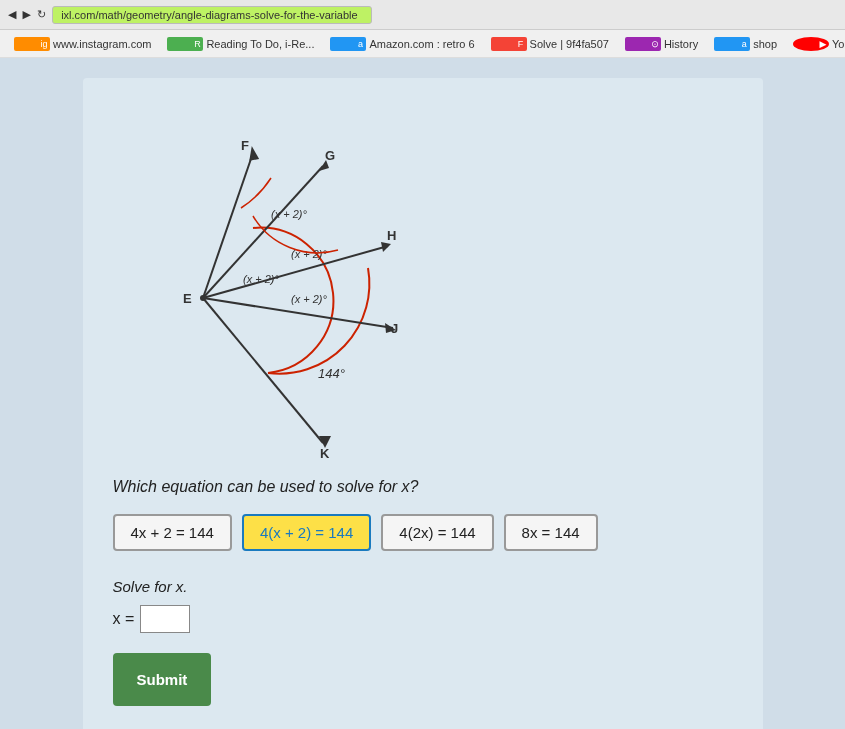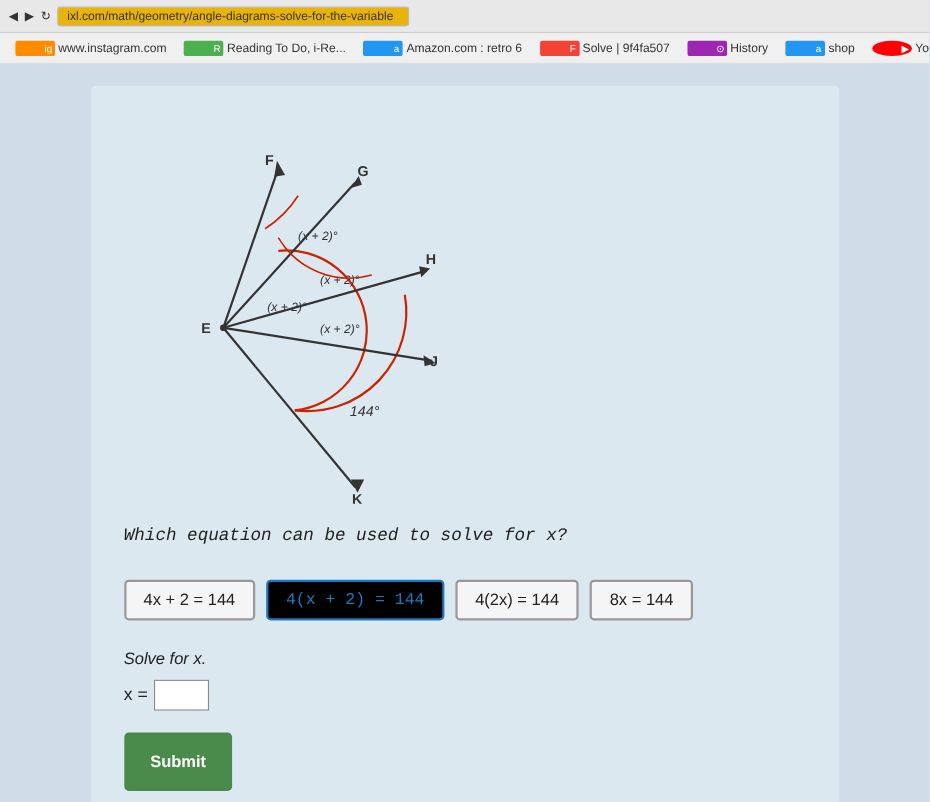--- a/index.html
+++ b/index.html
@@ -18,21 +18,21 @@
       height: 30px;
       display: flex;
       align-items: center;
       padding: 0 8px;
       gap: 6px;
       font-size: 11px;
       color: #333;
       border-bottom: 1px solid #ccc;
     }
     .browser-url {
-      background: #eab308;
+      background: #bef264;
       border: 1px solid #bbb;
       border-radius: 3px;
       padding: 2px 8px;
       font-size: 11px;
       color: #333;
       flex: 1;
       max-width: 320px;
     }
 
     
@@ -101,46 +101,44 @@
     .diagram-svg {
       position: absolute;
       top: 0;
       left: 0;
     }
 
     
     .question-text {
       font-size: 16px;
       color: #222;
-      margin-bottom: 31px;
+      margin-bottom: 18px;
       font-style: italic;
-      font-family: Liberation Mono, monospace;
     }
 
     
     .answer-choices {
       display: flex;
       gap: 10px;
       margin-bottom: 27px;
       flex-wrap: wrap;
     }
     .answer-btn {
       border: 2px solid #999;
       background: #f5f5f5;
       padding: 8px 16px;
       font-size: 15px;
       border-radius: 4px;
       cursor: pointer;
       color: #222;
     }
     .answer-btn.selected {
       border: 2px solid #1a7abf;
-      background: #000000;
+      background: #fde047;
       color: #1a7abf;
-      font-family: Liberation Mono, monospace;
     }
 
     
     .solve-section {
       margin-bottom: 20px;
     }
     .solve-label {
       font-size: 15px;
       color: #222;
       margin-bottom: 10px;

